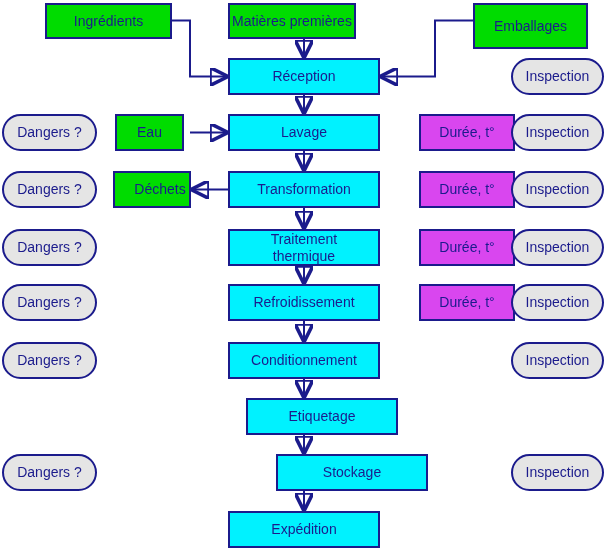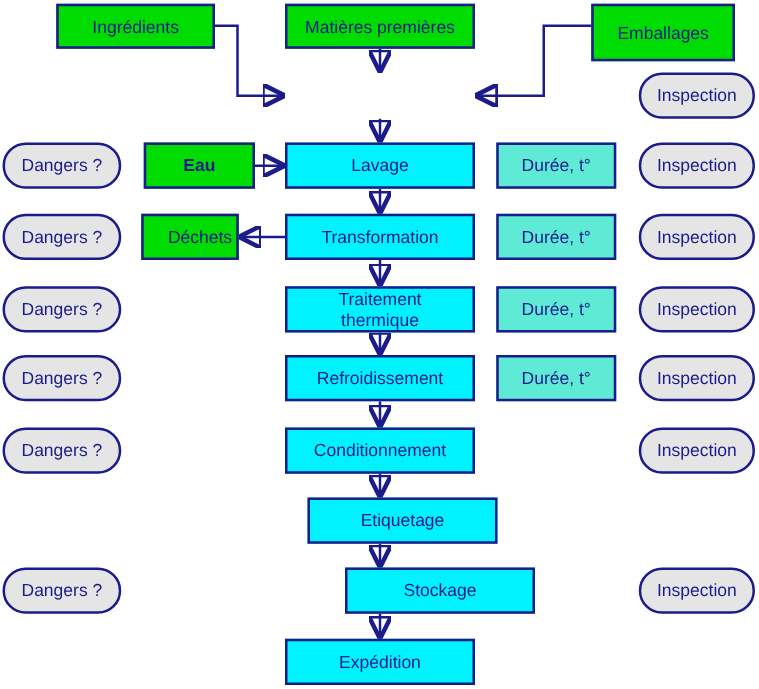--- a/index.html
+++ b/index.html
@@ -18,21 +18,21 @@
     display:flex;
     align-items:center;
     justify-content:center;
     text-align:center;
     font-size:14px;
     line-height:1.15;
     white-space:pre-line;
   }
   .src{background:#00dc00;}          
   .step{background:#00f2ff;}         
-  .tag{background:#5eead4;}          
+  .tag{background:#d946ef;margin-left:22px;}          
   .pill{background:#e5e5e5;border-radius:19px;} 
   #arrows{position:absolute;left:0;top:0;width:607px;height:551px;}
   #arrows path{stroke:#1b1b8c;stroke-width:2;fill:none;}
 </style>
 </head>
 <body>
 
 <div id="canvas">
 
   <svg id="arrows" viewBox="0 0 607 551" xmlns="http://www.w3.org/2000/svg">
@@ -50,34 +50,35 @@
     <path d="M228,189.5 H191" marker-end="url(#ah)"></path>
     <path d="M304,208 V229" marker-end="url(#ah)"></path>
     <path d="M304,266 V284" marker-end="url(#ah)"></path>
     <path d="M304,321 V342" marker-end="url(#ah)"></path>
     <path d="M304,379 V398" marker-end="url(#ah)"></path>
     <path d="M304,435 V454" marker-end="url(#ah)"></path>
     <path d="M304,491 V511" marker-end="url(#ah)"></path>
   </svg>
 
   <div class="node src" style="left:45px;top:3px;width:127px;height:36px;">Ingrédients</div>
-  <div class="node src" style="left:228px;top:3px;width:152px;height:36px;">Matières premières</div>
+  <div class="node src" style="left:228px;top:3px;width:128px;height:36px;">Matières premières</div>
   <div class="node src" style="left:473px;top:3px;width:115px;height:46px;">Emballages</div>
 
+  <div class="node step" style="left:228px;top:58px;width:152px;height:37px;">Réception</div>
   <div class="node step" style="left:228px;top:114px;width:152px;height:37px;">Lavage</div>
   <div class="node step" style="left:228px;top:171px;width:152px;height:37px;">Transformation</div>
   <div class="node step" style="left:228px;top:229px;width:152px;height:37px;">Traitement
 thermique</div>
   <div class="node step" style="left:228px;top:284px;width:152px;height:37px;">Refroidissement</div>
   <div class="node step" style="left:228px;top:342px;width:152px;height:37px;">Conditionnement</div>
   <div class="node step" style="left:228px;top:398px;width:152px;height:37px;margin-left:18px;">Etiquetage</div>
   <div class="node step" style="left:228px;top:454px;width:152px;height:37px;margin-left:48px;">Stockage</div>
   <div class="node step" style="left:228px;top:511px;width:152px;height:37px;">Expédition</div>
 
-  <div class="node src" style="left:115px;top:114px;width:89px;height:37px;font-weight:bold;">Eau</div>
+  <div class="node src" style="left:115px;top:114px;width:69px;height:37px;">Eau</div>
   <div class="node src" style="left:113px;top:171px;width:78px;height:37px;padding-left:16px;">Déchets</div>
 
   <div class="node tag" style="left:397px;top:114px;width:96px;height:37px;">Durée, t°</div>
   <div class="node tag" style="left:397px;top:171px;width:96px;height:37px;">Durée, t°</div>
   <div class="node tag" style="left:397px;top:229px;width:96px;height:37px;">Durée, t°</div>
   <div class="node tag" style="left:397px;top:284px;width:96px;height:37px;">Durée, t°</div>
 
   <div class="node pill" style="left:2px;top:114px;width:95px;height:37px;">Dangers ?</div>
   <div class="node pill" style="left:2px;top:171px;width:95px;height:37px;">Dangers ?</div>
   <div class="node pill" style="left:2px;top:229px;width:95px;height:37px;">Dangers ?</div>

